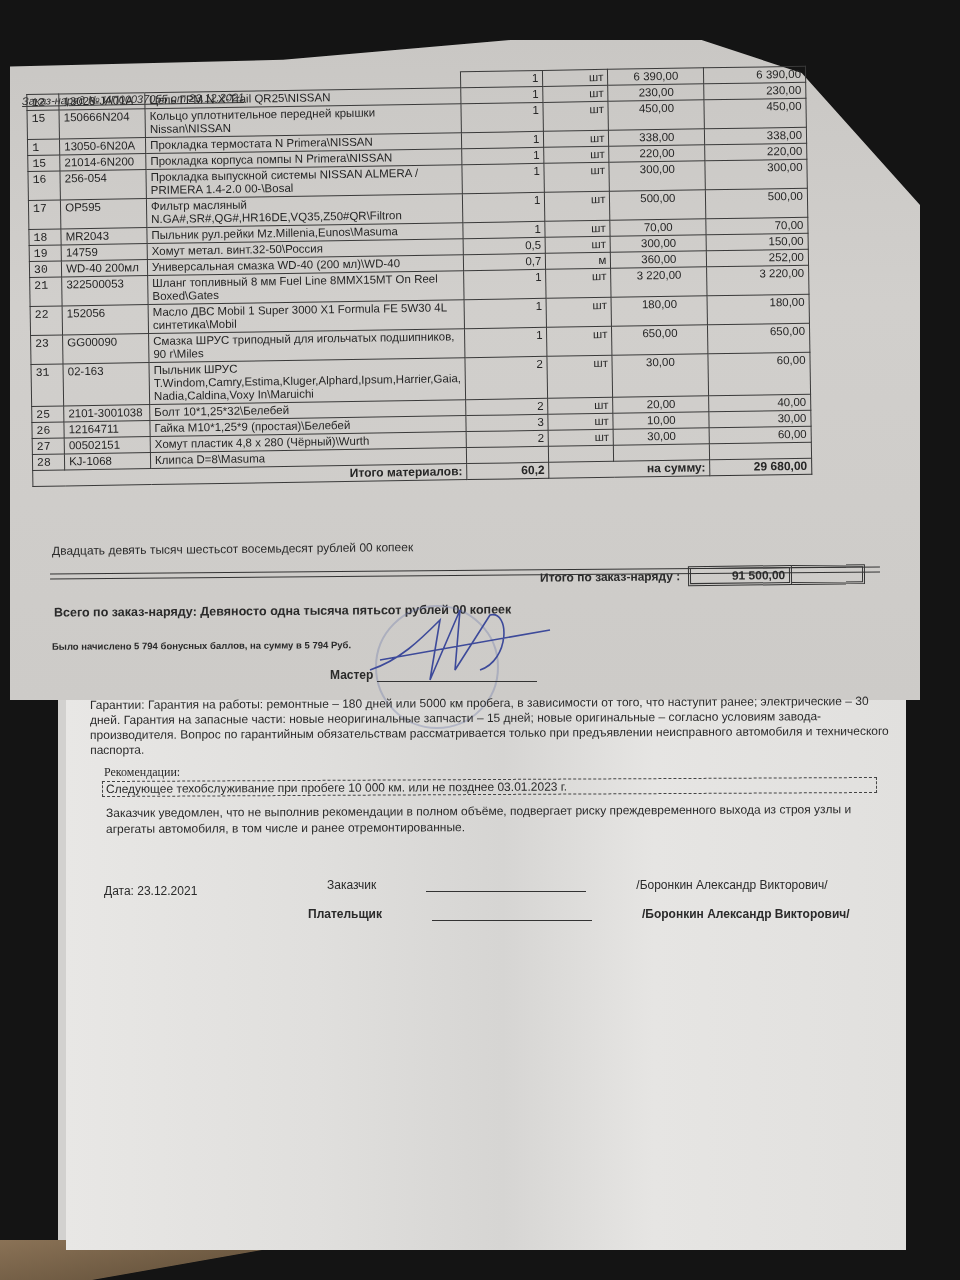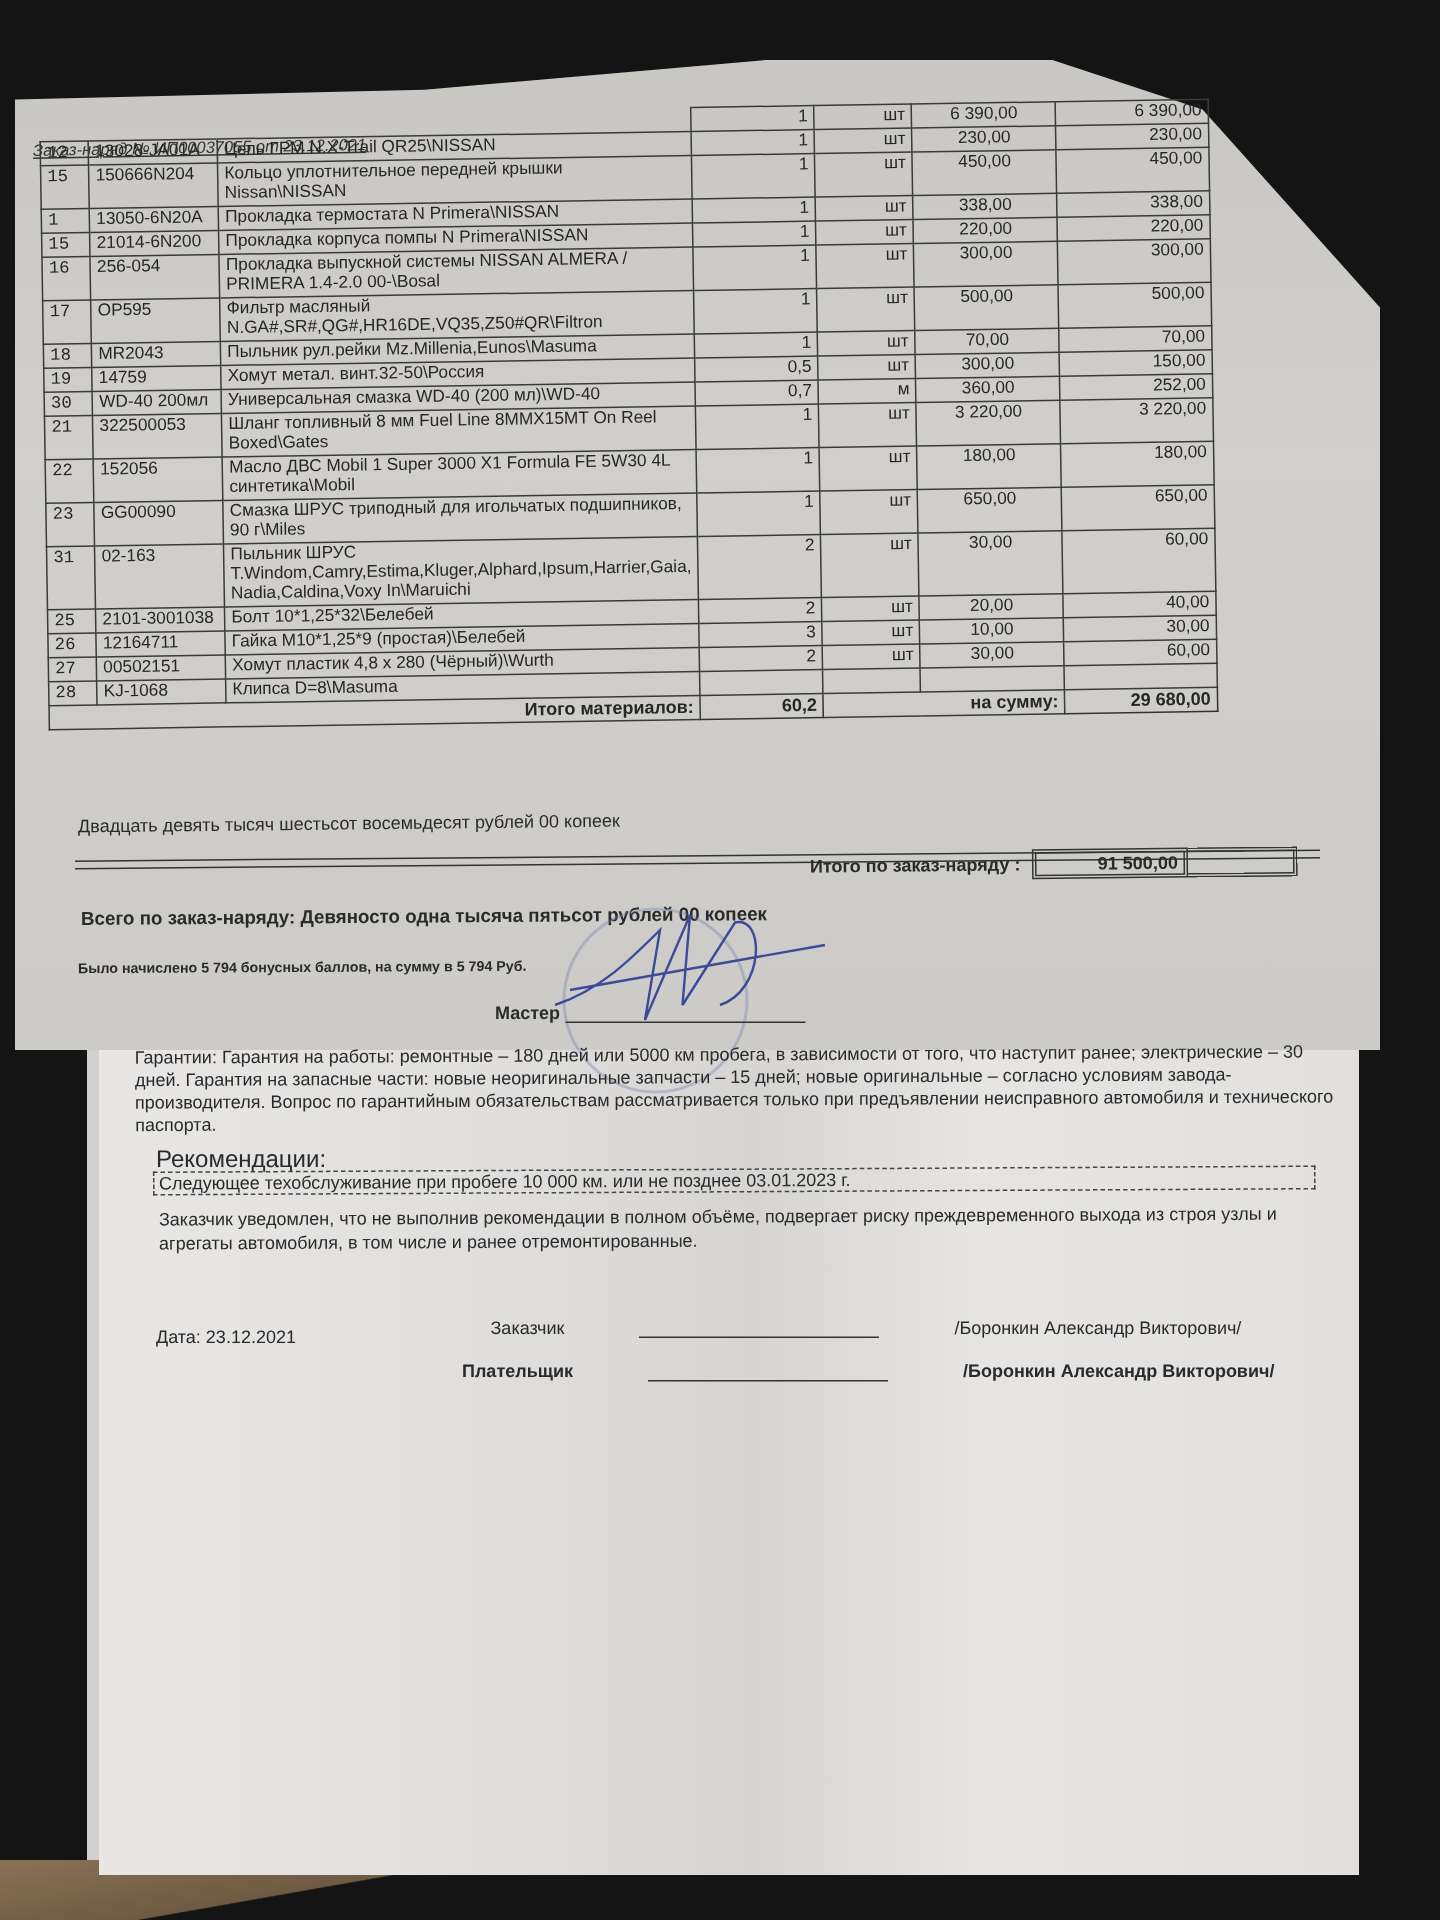--- a/index.html
+++ b/index.html
@@ -77,21 +77,21 @@
   .master .line { width: 160px; border-bottom: 1px solid #333; margin-left: 4px; height: 12px; }
   .stamp {
     position: absolute; left: 375px; top: 605px; width: 120px; height: 120px; border-radius: 50%;
     border: 2px solid rgba(110,120,170,0.35);
   }
   .signature { position: absolute; left: 360px; top: 600px; width: 200px; height: 90px; }
   .warranty {
     position: absolute; left: 90px; top: 696px; width: 800px; font-size: 12px; line-height: 15px;
     transform: rotate(-0.3deg);
   }
-  .recs-label { position: absolute; left: 104px; top: 765px; font-size: 16px; }
+  .recs-label { position: absolute; left: 104px; top: 765px; font-size: 12px; font-family: Liberation Serif, serif; }
   .recs-box {
     position: absolute; left: 102px; top: 779px; width: 770px; height: 14px;
     border: 1px dashed #444; font-size: 12px; padding-left: 3px; line-height: 14px;
     transform: rotate(-0.3deg);
   }
   .notice {
     position: absolute; left: 106px; top: 803px; width: 780px; font-size: 12px; line-height: 16px;
     transform: rotate(-0.3deg);
   }
   .date { position: absolute; left: 76px; top: 884px; font-size: 12px; margin-left: 28px; }

